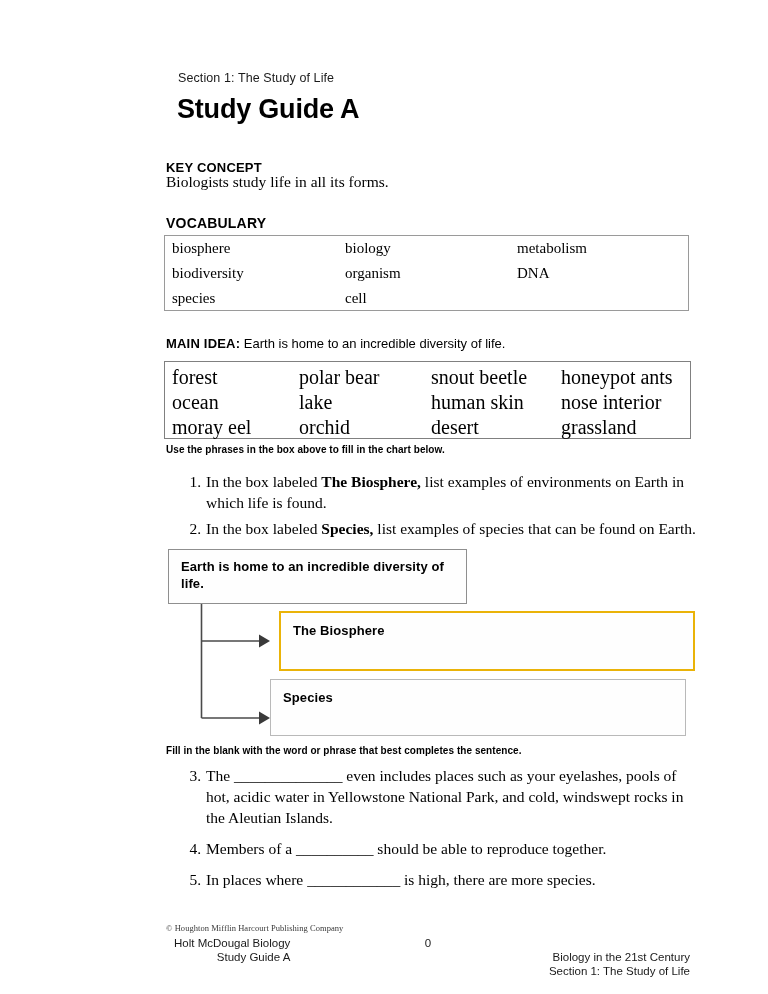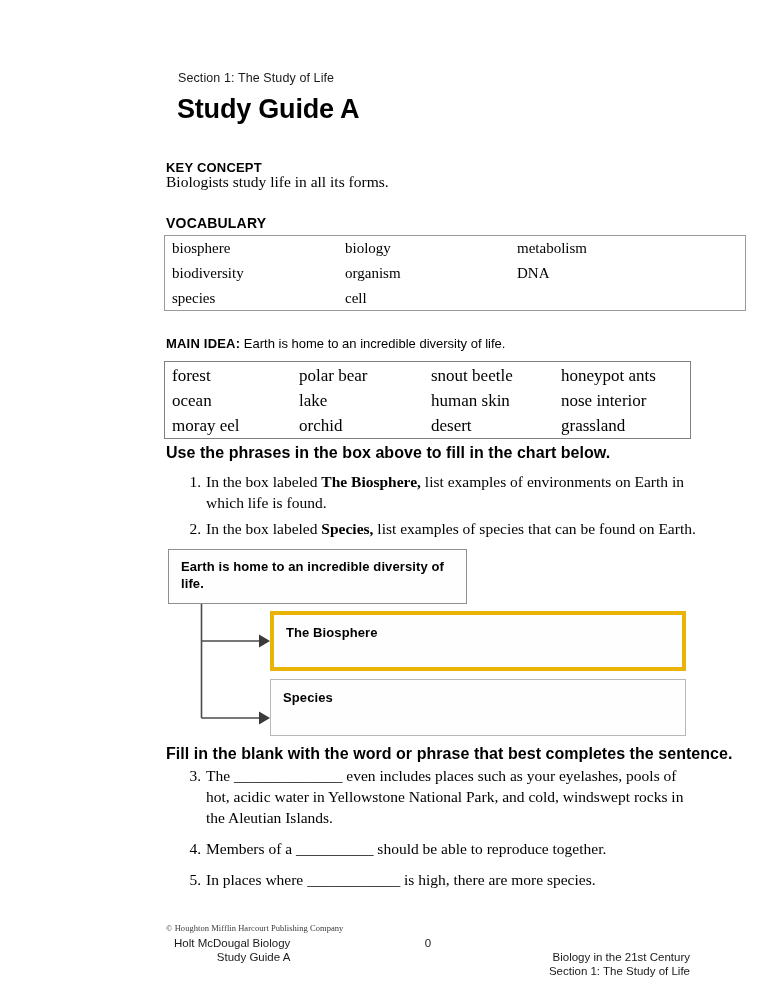--- a/index.html
+++ b/index.html
@@ -64,21 +64,21 @@
   .vocab-head {
     position: absolute;
     left: 122px; top: 215px;
     font-size: 14px;
     font-weight: bold;
     letter-spacing: 0.2px;
   }
   .vocab-box {
     position: absolute;
     left: 120px; top: 235px;
-    width: 582px; height: 76px;
+    width: 525px; height: 76px;
     border: 1px solid #9a9a9a;
     box-sizing: border-box;
     background: #fff;
   }
   .vocab-row {
     position: absolute;
     left: 0; right: 0;
     height: 25px;
     font-size: 15px;
   }
@@ -109,36 +109,36 @@
     left: 120px; top: 361px;
     width: 527px; height: 78px;
     border: 1px solid #808080;
     box-sizing: border-box;
     background: #fff;
   }
   .phrase-row {
     position: absolute;
     left: 0; right: 14px;
     height: 26px;
-    font-size: 17px;
+    font-size: 20px;
   }
   .phrase-row .c {
     position: absolute;
     top: 0;
     white-space: nowrap;
   }
   .phrase-row .p0 { left: 7px; }
   .phrase-row .p1 { left: 134px; }
   .phrase-row .p2 { left: 266px; }
   .phrase-row .p3 { left: 396px; }
 
   
   .instr {
     position: absolute;
-    font-size: 16px;
+    font-size: 10px;
     font-weight: bold;
     letter-spacing: 0.05px;
     white-space: nowrap;
   }
   .instr-1 { left: 122px; top: 444px; }
   .instr-2 { left: 122px; top: 745px; }
 
   
   .numitem {
     position: absolute;
@@ -170,23 +170,23 @@
     position: absolute;
     box-sizing: border-box;
     background: #fefefe;
   }
   .fbox-top {
     left: 124px; top: 549px;
     width: 299px; height: 55px;
     border: 1px solid #8f8f8f;
   }
   .fbox-a {
-    left: 226px; top: 611px;
+    left: 235px; top: 611px;
     width: 416px; height: 60px;
-    border: 4px solid #eab308;
+    border: 2px solid #eab308;
   }
   .fbox-b {
     left: 226px; top: 679px;
     width: 416px; height: 57px;
     border: 1px solid #b9b9b9;
   }
   .fbox-label {
     position: absolute;
     left: 12px; top: 9px;
     font-family: "Liberation Sans", "DejaVu Sans", sans-serif;

